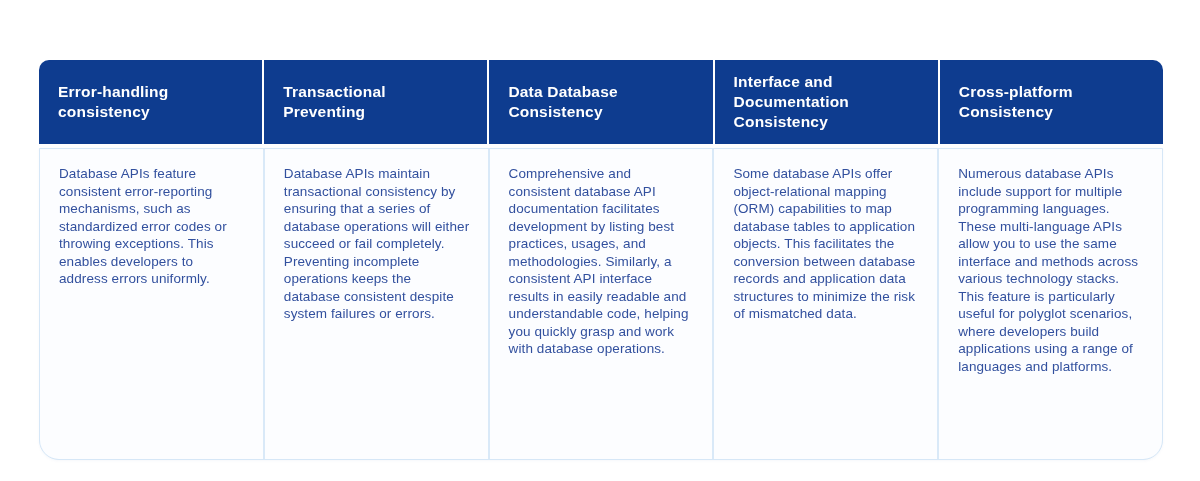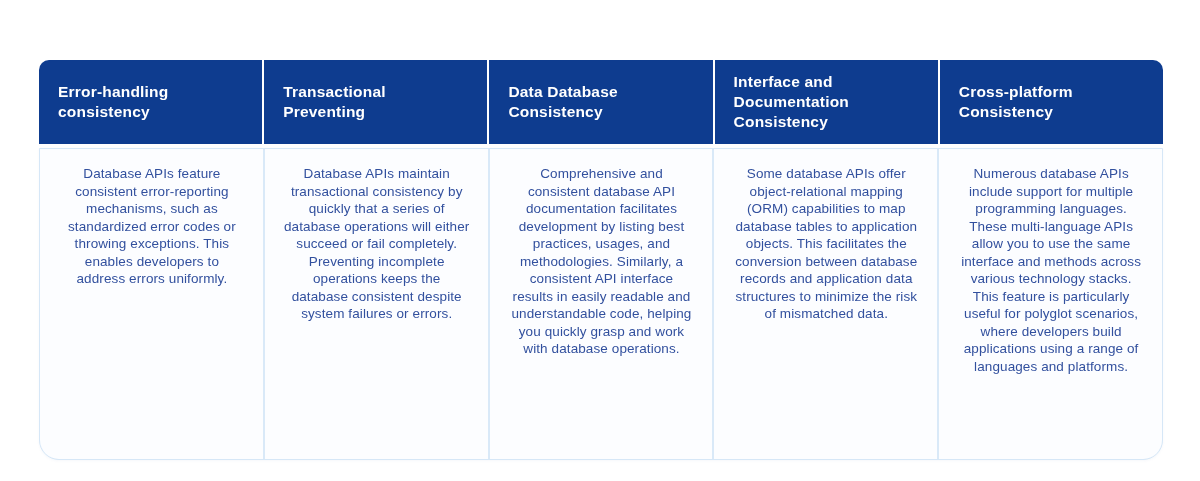--- a/index.html
+++ b/index.html
@@ -46,21 +46,20 @@
     margin-top:4px;
     display:grid;
     grid-template-columns:repeat(5,1fr);
     column-gap:2px;
     background:var(--divider);
     border:1px solid var(--border);
     border-radius:0 0 20px 20px;
     overflow:hidden;
     min-height:312px;
     box-shadow:0 1px 3px rgba(30,80,160,0.04);
-    text-align:center;
   }
   .body-cell{
     background:var(--body-bg);
     padding:16px 18px 18px 19px;
   }
   .body-text{
     color:var(--body-text);
     font-size:13.5px;
     line-height:17.5px;
     letter-spacing:0.1px;
@@ -86,21 +85,21 @@
     <div class="header-cell">
       <div class="header-label">Cross-platform Consistency</div>
     </div>
   </div>
 
   <div class="body-row">
     <div class="body-cell">
       <div class="body-text">Database APIs feature consistent error-reporting mechanisms, such as standardized error codes or throwing exceptions. This enables developers to address errors uniformly.</div>
     </div>
     <div class="body-cell">
-      <div class="body-text">Database APIs maintain transactional consistency by quickly that a series of database operations will either succeed or fail completely. Preventing incomplete operations keeps the database consistent despite system failures or errors.</div>
+      <div class="body-text">Database APIs maintain transactional consistency by ensuring that a series of database operations will either succeed or fail completely. Preventing incomplete operations keeps the database consistent despite system failures or errors.</div>
     </div>
     <div class="body-cell">
       <div class="body-text">Comprehensive and consistent database API documentation facilitates development by listing best practices, usages, and methodologies. Similarly, a consistent API interface results in easily readable and understandable code, helping you quickly grasp and work with database operations.</div>
     </div>
     <div class="body-cell">
       <div class="body-text">Some database APIs offer object-relational mapping (ORM) capabilities to map database tables to application objects. This facilitates the conversion between database records and application data structures to minimize the risk of mismatched data.</div>
     </div>
     <div class="body-cell">
       <div class="body-text">Numerous database APIs include support for multiple programming languages. These multi-language APIs allow you to use the same interface and methods across various technology stacks. This feature is particularly useful for polyglot scenarios, where developers build applications using a range of languages and platforms.</div>
     </div>

